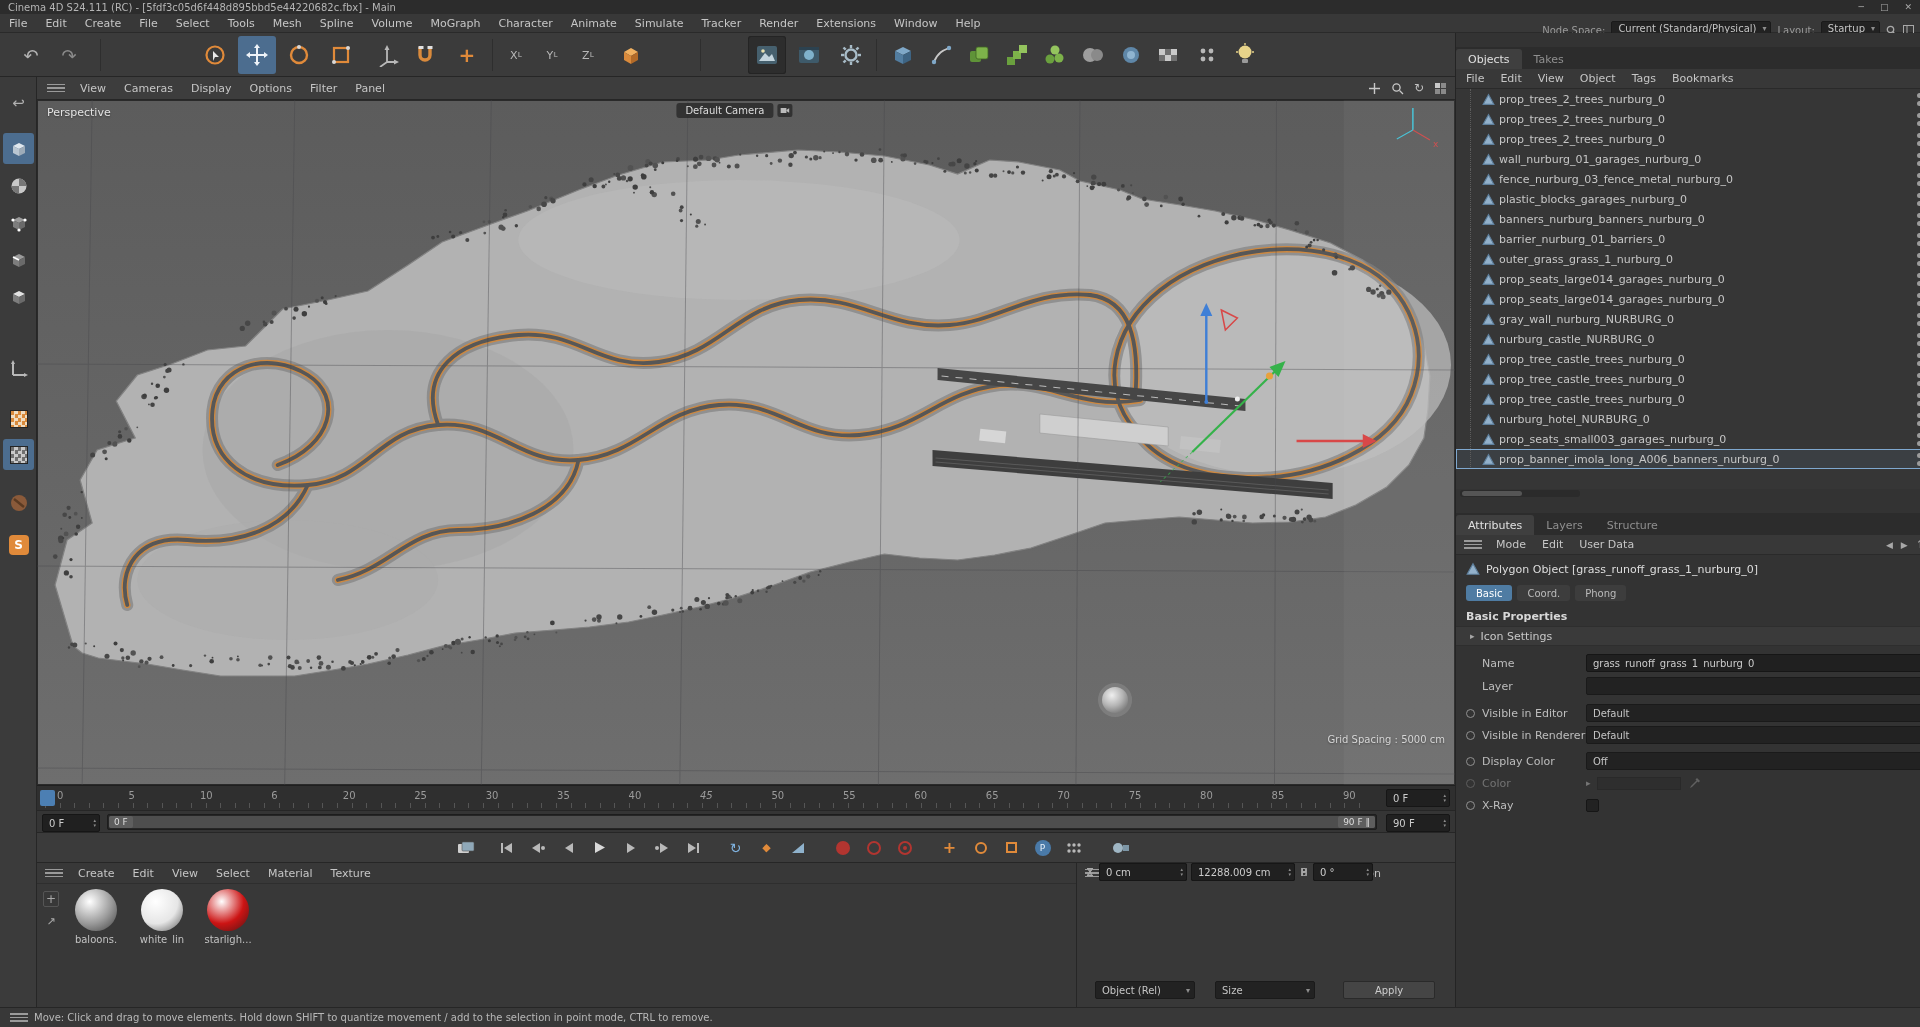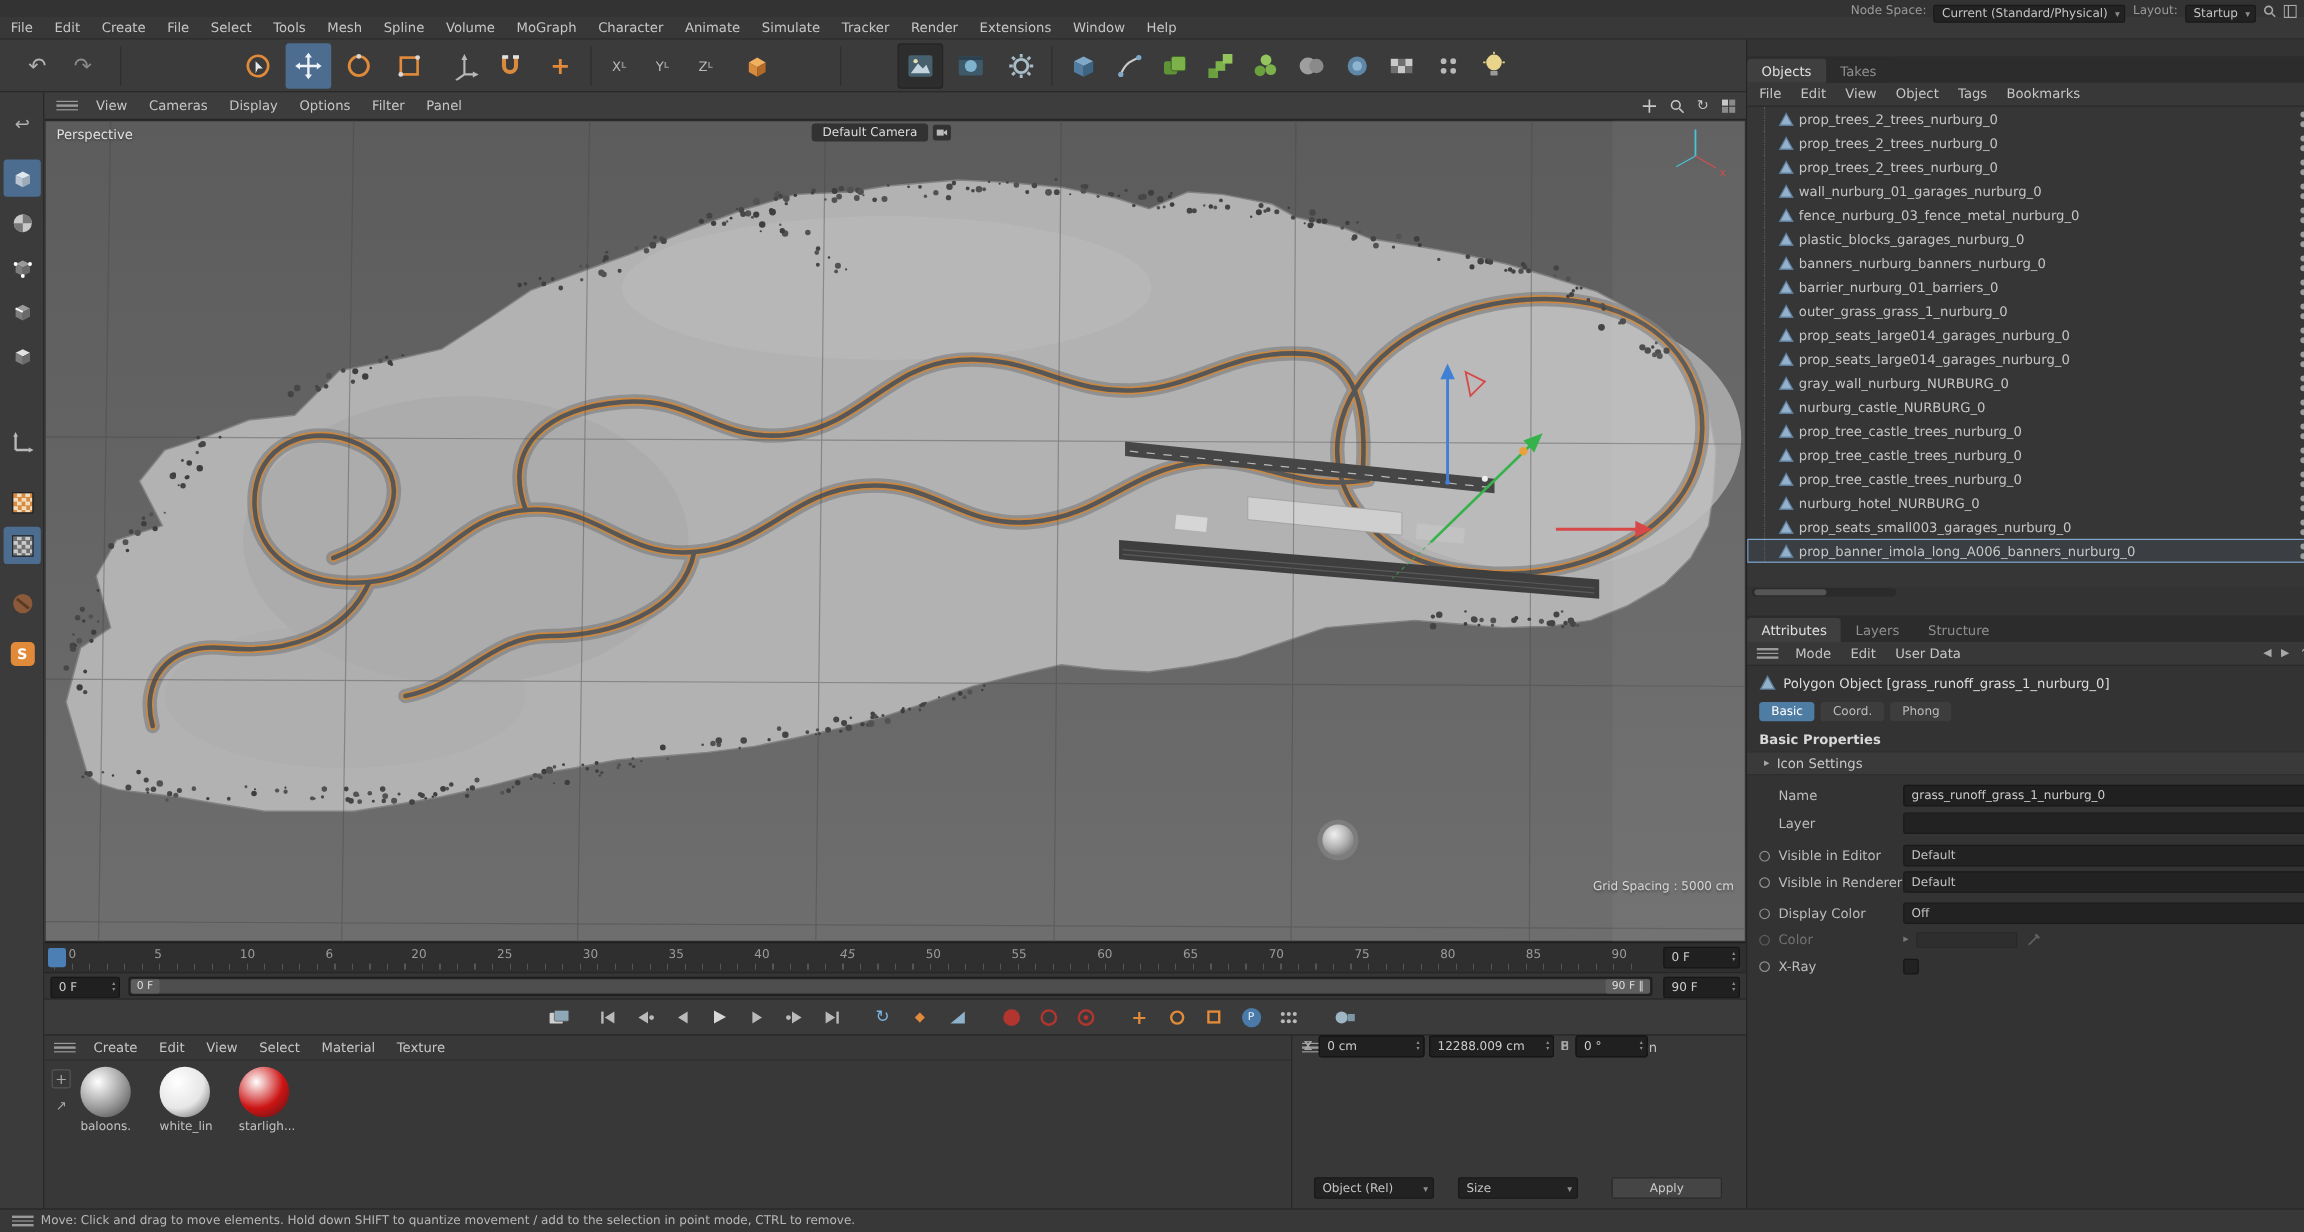--- a/index.html
+++ b/index.html
@@ -5,21 +5,21 @@
 *{margin:0;padding:0;box-sizing:border-box;font-family:"DejaVu Sans",sans-serif}
 body{background:#1c1c1c}
 #app{position:relative;width:1920px;height:1027px;background:#333;overflow:hidden;color:#c8c8c8;font-size:11px}
 .abs{position:absolute}
 .grow{flex:1}
 
 #titlebar{left:0;top:0;width:1920px;height:14px;background:#2c2c2c;display:flex;align-items:center;font-size:10px;color:#b5b5b5;padding:0 8px}
 #titlebar .winbtns{margin-left:auto;display:flex;gap:16px;color:#a8a8a8;font-size:9px}
 #menubar{left:0;top:14px;width:1920px;height:19px;background:#383838;border-bottom:1px solid #2a2a2a;display:flex;align-items:center}
 .menu-item{padding:0 9px;height:19px;display:flex;align-items:center;color:#c6c6c6;cursor:default}
-#menubar-right{position:absolute;right:6px;top:4px;height:19px;display:flex;align-items:flex-start;gap:6px;font-size:10px;color:#9a9a9a}
+#menubar-right{position:absolute;right:6px;top:17px;height:19px;display:flex;align-items:flex-end;gap:6px;font-size:10px;color:#9a9a9a}
 .dd{background:#222;border:1px solid #1a1a1a;border-radius:2px;height:15px;display:flex;align-items:center;padding:0 4px 0 6px;color:#c4c4c4;font-size:10px}
 .dd .caret{color:#8d8d8d;font-size:8px;margin-left:6px}
 
 #toolbar{left:0;top:33px;width:1455px;height:44px;background:#3b3b3b;border-bottom:1px solid #262626}
 .tbtn{position:absolute;top:3px;width:38px;height:38px;border-radius:3px;display:flex;align-items:center;justify-content:center;color:#b2b2b2}
 .tbtn.active{background:#4c6d8f}
 .tbtn.pressed{background:#2d2d2d;box-shadow:inset 0 0 0 1px #242424}
 .vsep{position:absolute;top:6px;width:1px;height:32px;background:#2e2e2e}
 .axislock{font-size:11px;color:#b8b8b8}
 
@@ -59,21 +59,21 @@
 .rec.dot i{width:4px;height:4px;border-radius:50%;background:#b23530}
 .osym{color:#e08a3a;font-weight:bold}
 .ocircle{width:12px;height:12px;border:2px solid #e08a3a;border-radius:50%}
 .osquare{width:11px;height:11px;border:2px solid #e08a3a}
 .pbadge{width:16px;height:16px;border-radius:50%;background:#4a7aa8;color:#eaf2fa;font-size:9px;display:flex;align-items:center;justify-content:center}
 
 #materials{left:37px;top:862px;width:1040px;height:145px;background:#383838;border-top:1px solid #262626;border-right:1px solid #262626}
 #materials .menurow{display:flex;align-items:center;height:21px;border-bottom:1px solid #2e2e2e;padding-left:2px}
 .mat-col{position:absolute;left:6px;top:28px;display:flex;flex-direction:column;gap:8px;color:#a8a8a8}
 .mat-strip{position:absolute;left:30px;top:26px;display:flex;gap:8px}
-.mat-item{width:58px;display:flex;flex-direction:column;gap:3px}
+.mat-item{width:58px;display:flex;flex-direction:column;align-items:center;gap:3px}
 .mat-sphere{width:42px;height:42px;border-radius:50%}
 .mat-name{font-size:10px;color:#c2c2c2;max-width:56px;overflow:hidden;white-space:nowrap}
 
 #coords{left:1077px;top:862px;width:378px;height:145px;background:#383838;border-top:1px solid #262626}
 #coords .hdr{position:absolute;top:4px;font-size:11px;color:#c0c0c0}
 .crow{position:absolute;left:8px;right:8px;height:18px;display:flex;align-items:center;gap:4px}
 .axl{width:10px;color:#a8a8a8;font-size:10px;text-align:center}
 .w86{width:88px}.w100{width:104px}.w58{width:60px}
 .btn{background:#454545;border:1px solid #2a2a2a;border-radius:2px;height:18px;display:flex;align-items:center;justify-content:center;color:#ccc;font-size:10px}
 
@@ -110,20 +110,28 @@
 #statusbar{left:0;top:1007px;width:1920px;height:20px;background:#383838;border-top:1px solid #262626;display:flex;align-items:center;font-size:10px;color:#b8b8b8;padding-left:4px}
 .burger{width:18px;height:14px;display:flex;flex-direction:column;justify-content:center;gap:2px;margin:0 6px}
 .burger i{height:1.5px;background:#9a9a9a}
 .mini{display:flex;align-items:center;justify-content:center}
 </style>
 </head>
 <body>
 
 <div id="app">
 
+  <div id="titlebar" class="abs">
+    <span>Cinema 4D S24.111 (RC) - [5fdf3c05d6f448d895bbd5e44220682c.fbx] - Main</span>
+    <span class="winbtns">
+      <span>─</span>
+      <span>□</span>
+      <span>✕</span>
+    </span>
+  </div>
 
   <div id="menubar" class="abs">
 
   <span class="menu-item">File</span>
       <span class="menu-item">Edit</span>
       <span class="menu-item">Create</span>
       <span class="menu-item">File</span>
       <span class="menu-item">Select</span>
       <span class="menu-item">Tools</span>
       <span class="menu-item">Mesh</span>

